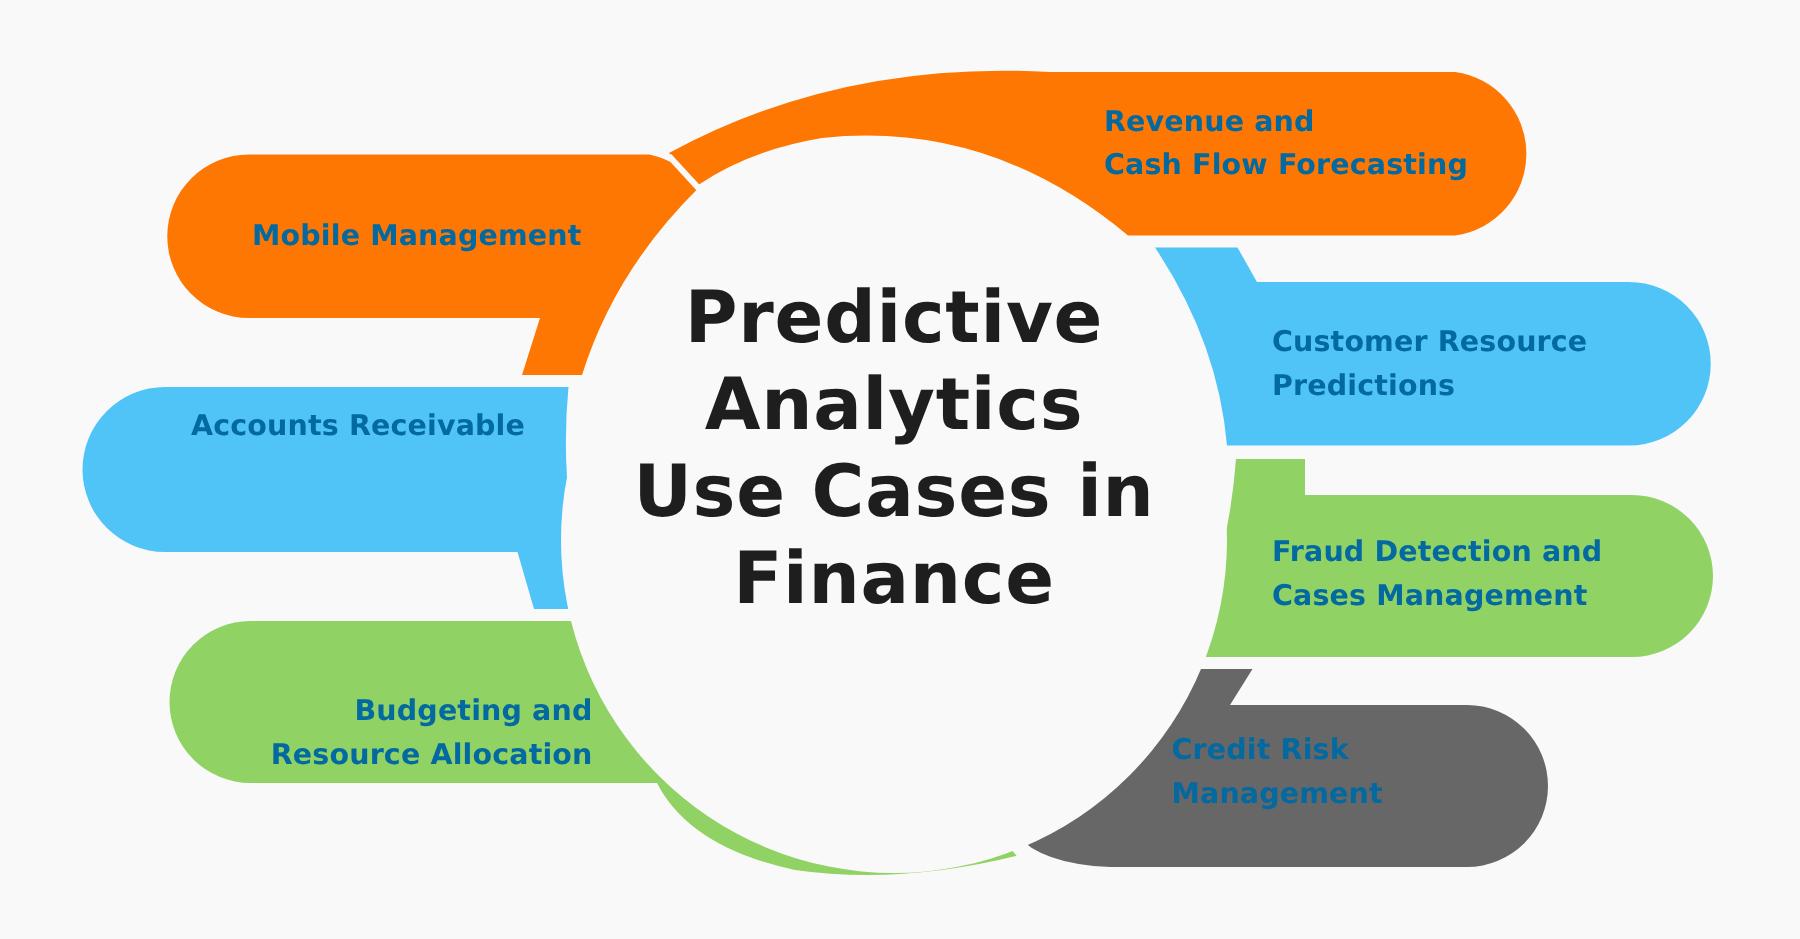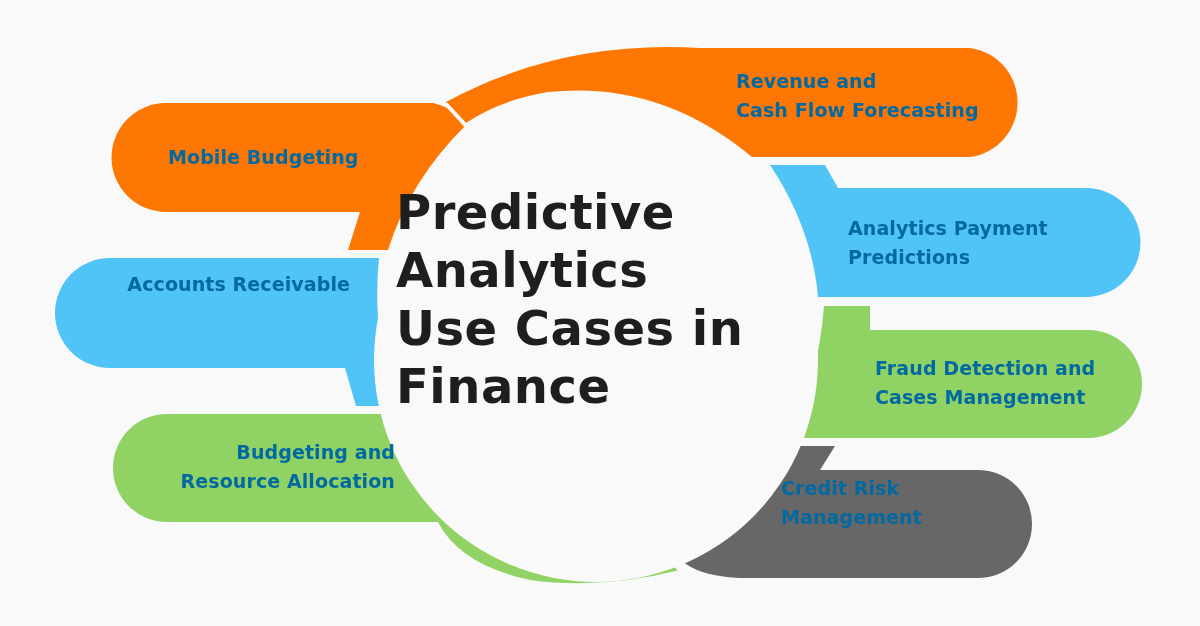--- a/index.html
+++ b/index.html
@@ -1,21 +1,21 @@
 <!DOCTYPE html>
 <html><head>
 <meta charset="utf-8">
 <style>
   html,body{margin:0;padding:0;}
   body{width:1200px;height:626px;background:#f9f9f9;position:relative;overflow:hidden;font-family:"DejaVu Sans","Liberation Sans",sans-serif;}
   svg.bg{position:absolute;left:0;top:0;}
   .label{position:absolute;color:#0369a1;font-weight:bold;font-size:19px;line-height:29px;letter-spacing:0.1px;white-space:nowrap;}
   .label span{display:block;}
   .right{text-align:right;}
-  .title{position:absolute;left:396px;top:183px;width:400px;color:#1e1e1e;font-weight:bold;font-size:48px;line-height:58px;letter-spacing:0.5px;}
+  .title{position:absolute;left:396px;top:183px;width:400px;text-align:center;color:#1e1e1e;font-weight:bold;font-size:48px;line-height:58px;letter-spacing:0.5px;}
   .title span{display:block;}
 </style>
 </head>
 <body>
 
 <svg class="bg" width="1200" height="626" viewBox="0 0 1200 626">
 
   <path fill="#fd7702" d="M446,102 Q560,40 700,48 L970,48 A55,55 0 0 1 970,157 L752,157 Q660,80 548,92 Q500,100 466,123 Z"></path>
 
   <path fill="#fd7702" d="M166,103 L433,103 Q455,108 466,125 Q410,180 388,250 L348,250 L360,212 L166,212 A54.5,54.5 0 0 1 166,103 Z"></path>
@@ -37,43 +37,43 @@
 </svg>
 
 <div class="title">
   <span>Predictive</span>
   <span>Analytics</span>
   <span>Use Cases in</span>
   <span>Finance</span>
 </div>
 
 <div class="label" style="left:168px;top:143px;">
-  <span>Mobile Budgeting</span>
+  <span>Mobile Management</span>
 </div>
 
 <div class="label" style="left:736px;top:67px;">
   <span>Revenue and</span>
   <span>Cash Flow Forecasting</span>
 </div>
 
 <div class="label" style="left:848px;top:214px;">
-  <span>Analytics Payment</span>
+  <span>Customer Resource</span>
   <span>Predictions</span>
 </div>
 
 <div class="label right" style="right:850px;top:270px;">
   <span>Accounts Receivable</span>
 </div>
 
-<div class="label" style="left:875px;top:354px;">
+<div class="label" style="left:848px;top:354px;">
   <span>Fraud Detection and</span>
   <span>Cases Management</span>
 </div>
 
-<div class="label right" style="right:805px;top:438px;margin-left:32px;">
+<div class="label right" style="right:805px;top:460px;margin-left:32px;">
   <span>Budgeting and</span>
   <span>Resource Allocation</span>
 </div>
 
-<div class="label" style="left:781px;top:474px;">
+<div class="label" style="left:781px;top:486px;">
   <span>Credit Risk</span>
   <span>Management</span>
 </div>
 
 </body></html>

